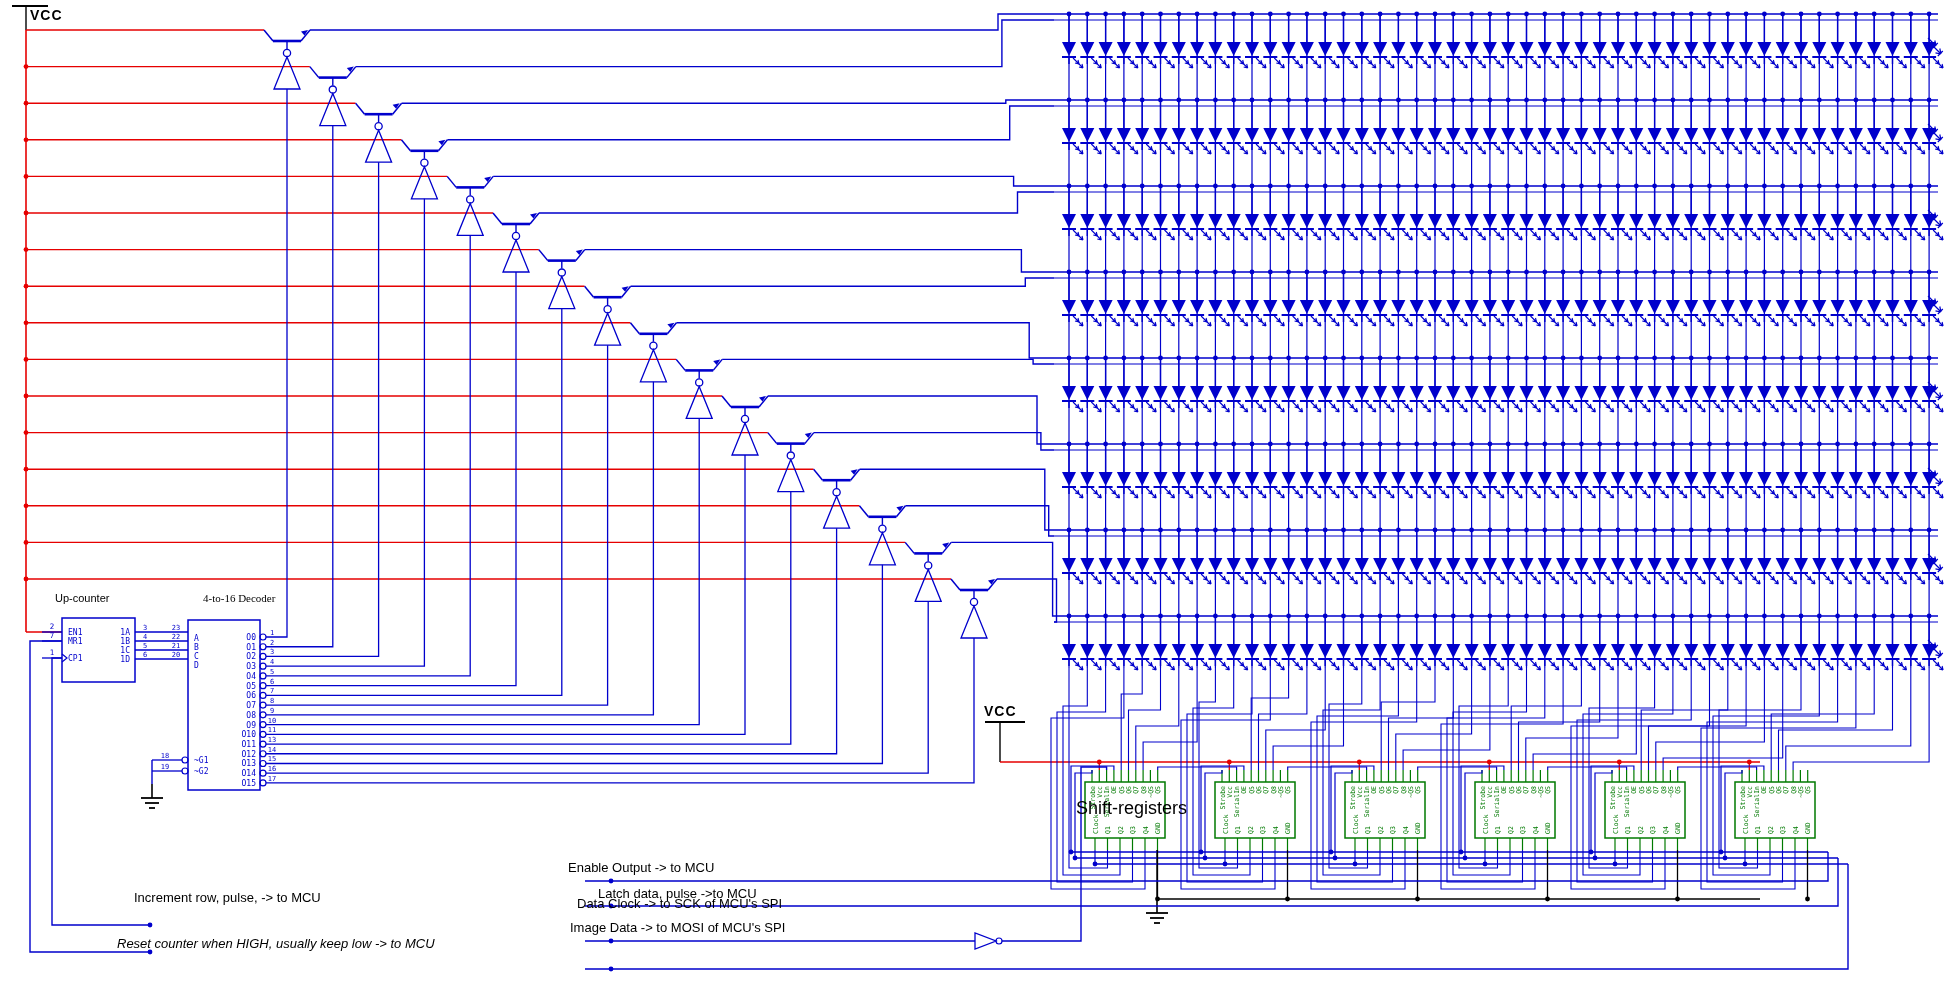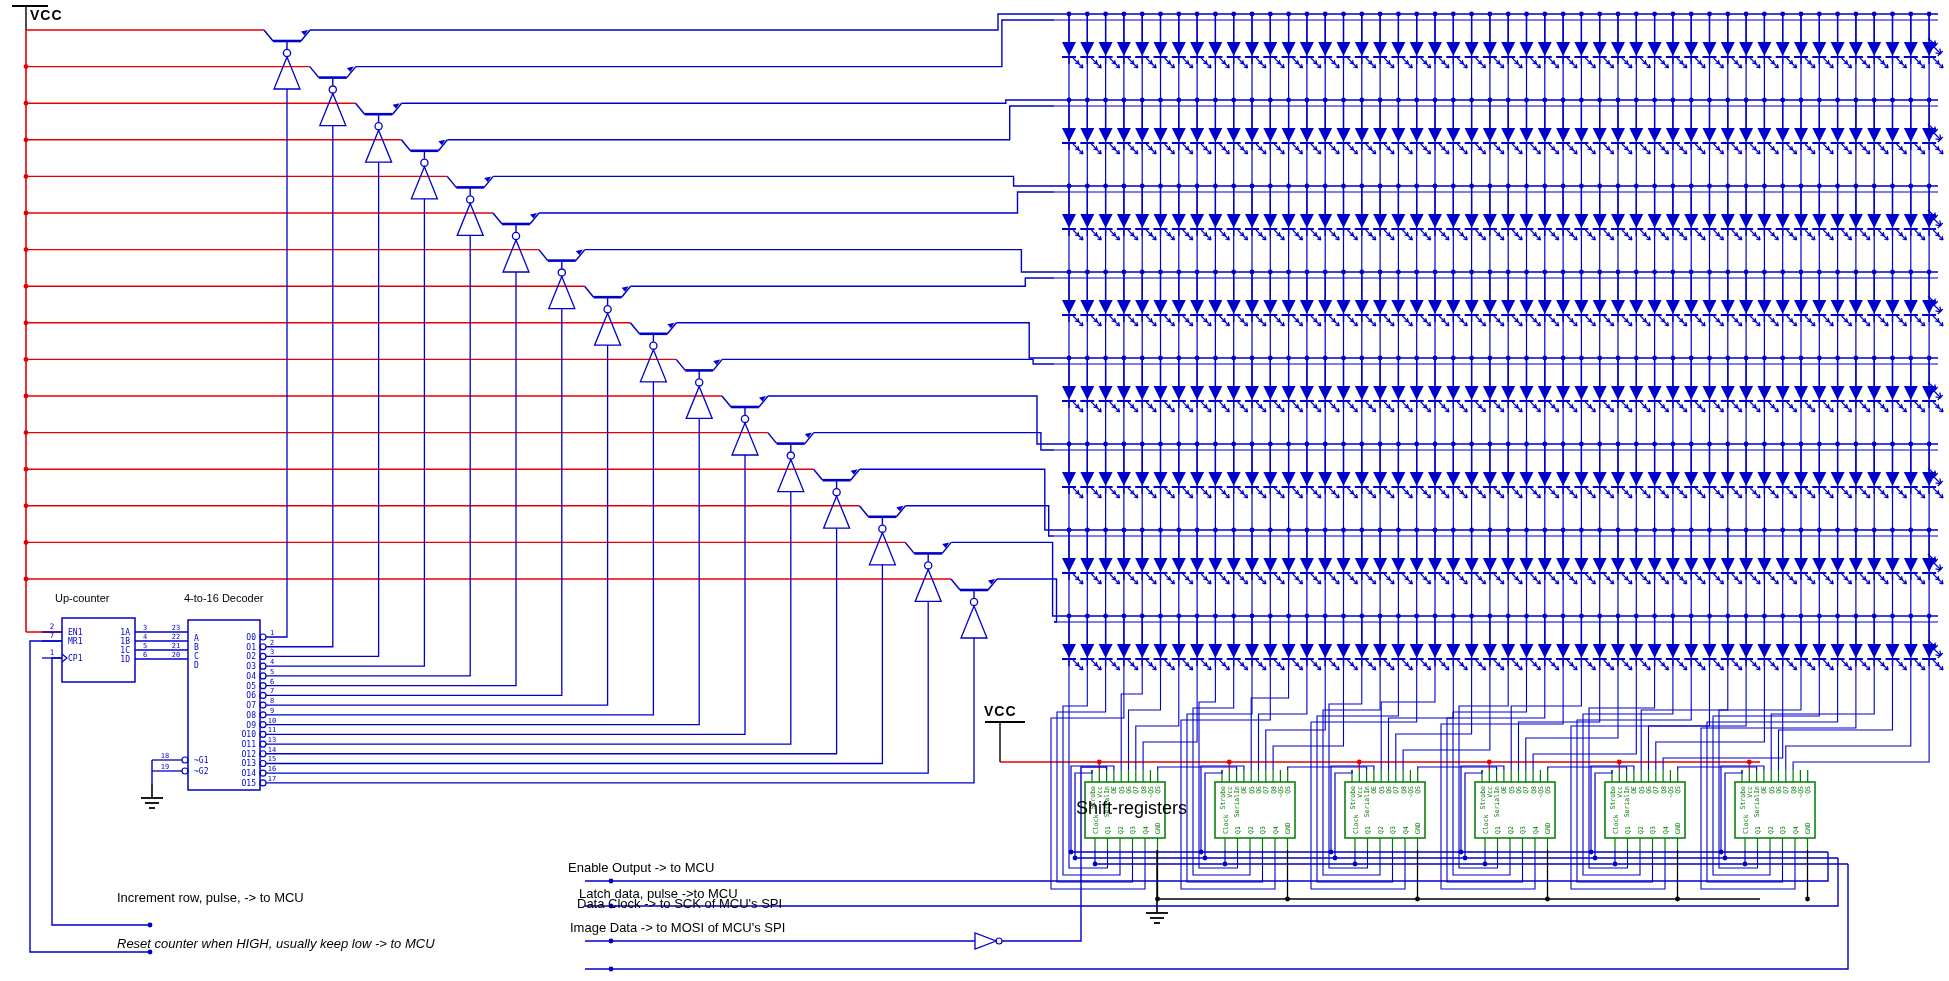--- a/index.html
+++ b/index.html
@@ -1583,21 +1583,21 @@
           <circle cx="999" cy="941" r="3" fill="none" stroke="#0000cc" stroke-width="1.2"></circle>
           <polyline points="1002,941 1081,941 1081,767 1106.6,767 1106.6,770" fill="none" stroke="#0000cc" stroke-width="1.4"></polyline>
           <polyline points="585,969 1848,969 1848,864" fill="none" stroke="#0000cc" stroke-width="1.4"></polyline>
           <circle cx="611" cy="969" r="2.4" fill="#0000cc"></circle>
         </g>
       </svg></div>
 
   <div class="lbl lbl-vcc" style="left:30px;top:7px;">VCC</div>
   <div class="lbl lbl-vcc" style="left:984px;top:703px;">VCC</div>
   <div class="lbl lbl-title" style="left:55px;top:592px;">Up-counter</div>
-  <div class="lbl lbl-title" style="left:184px;top:592px;">4-to-16 Decoder</div>
+  <div class="lbl lbl-title" style="left:203px;top:592px;font-family:Liberation Serif, serif;">4-to-16 Decoder</div>
   <div class="lbl lbl-shift" style="left:1076px;top:798px;">Shift-registers</div>
-  <div class="lbl lbl-sig" style="left:117px;top:890px;">Increment row, pulse, -&gt; to MCU</div>
+  <div class="lbl lbl-sig" style="left:134px;top:890px;">Increment row, pulse, -&gt; to MCU</div>
   <div class="lbl lbl-sig" style="left:117px;top:936px;font-style:italic;">Reset counter when HIGH, usually keep low -&gt; to MCU</div>
   <div class="lbl lbl-sig" style="left:568px;top:860px;">Enable Output -&gt; to MCU</div>
-  <div class="lbl lbl-sig" style="left:579px;top:886px;">Latch data, pulse -&gt;to  MCU</div>
+  <div class="lbl lbl-sig" style="left:598px;top:886px;">Latch data, pulse -&gt;to  MCU</div>
   <div class="lbl lbl-sig" style="left:570px;top:920px;">Image Data -&gt; to MOSI of MCU's SPI</div>
   <div class="lbl lbl-sig" style="left:577px;top:896px;">Data Clock -&gt; to SCK of MCU's SPI</div>
 </div>
 
 </body></html>

